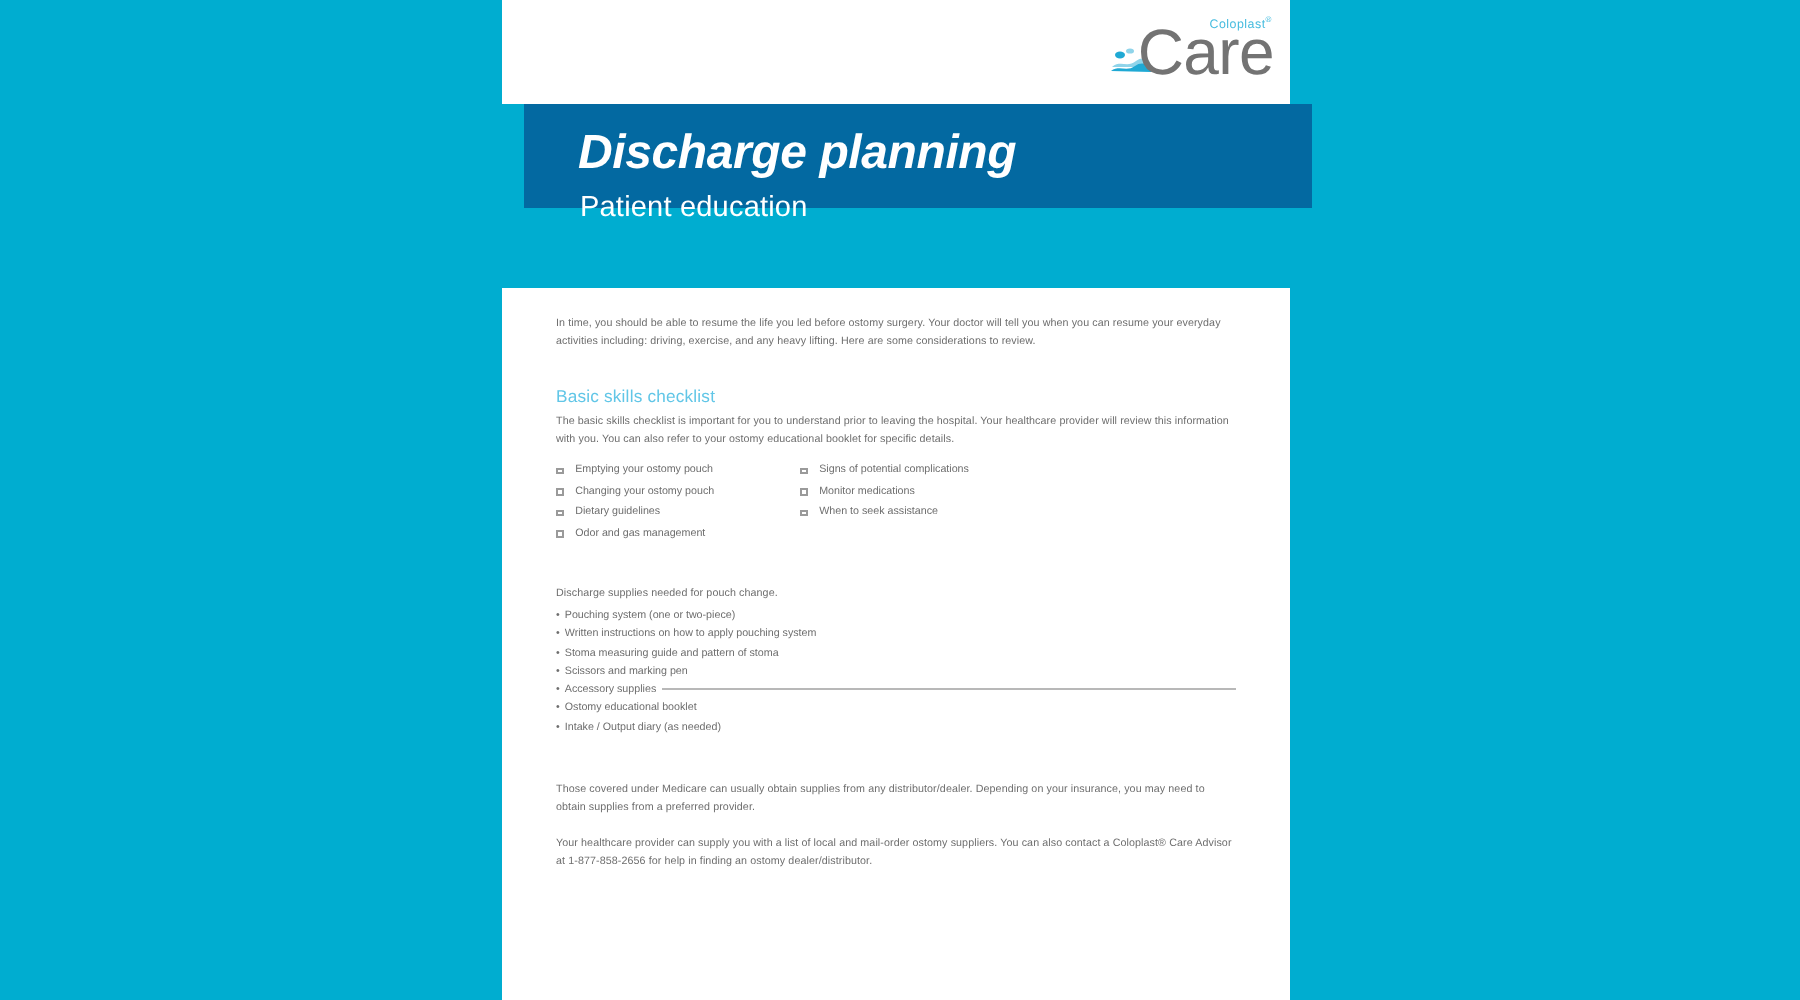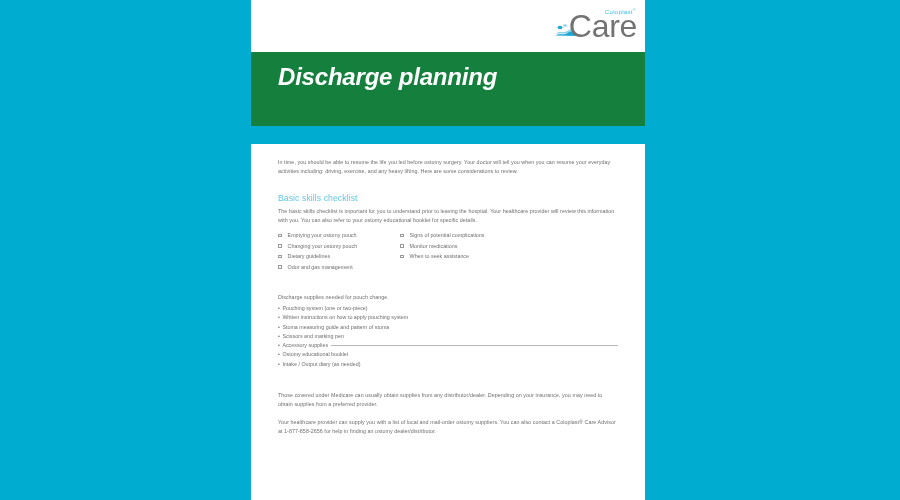--- a/index.html
+++ b/index.html
@@ -78,25 +78,25 @@
     position: absolute;
     left: 6px;
     top: 16px;
     width: 22px;
     height: 16px;
   }
 
   
   .title-band {
     position: absolute;
-    left: 0;
+    left: 11px;
     top: 52px;
     width: 394px;
-    height: 74px;
-    background: #15803d;
+    height: 52px;
+    background: #0369a1;
   }
   .doc-title {
     position: absolute;
     left: 27px;
     top: 12px;
     font-size: 24px;
     line-height: 26px;
     font-style: italic;
     font-weight: bold;
     color: #ffffff;
@@ -226,20 +226,21 @@
           <ellipse cx="10" cy="11" rx="5" ry="3.4" fill="#1FA9D4"></ellipse>
           <ellipse cx="20" cy="7" rx="4" ry="2.6" fill="#8FD4EA"></ellipse>
         </svg>
         <div class="logo-coloplast"><span>Coloplast</span><sup>®</sup></div>
         <div class="logo-care">Care</div>
       </div>
     </div>
 
     <div class="title-band">
       <div class="doc-title">Discharge planning</div>
+      <div class="doc-subtitle">Patient education</div>
     </div>
 
     <div class="body-sheet">
 
       <p class="para">In time, you should be able to resume the life you led before ostomy surgery. Your doctor will tell you when you can resume your everyday activities including: driving, exercise, and any heavy lifting. Here are some considerations to review.</p>
 
       <div class="gap-18"></div>
 
       <div>
         <div class="section-head">Basic skills checklist</div>

